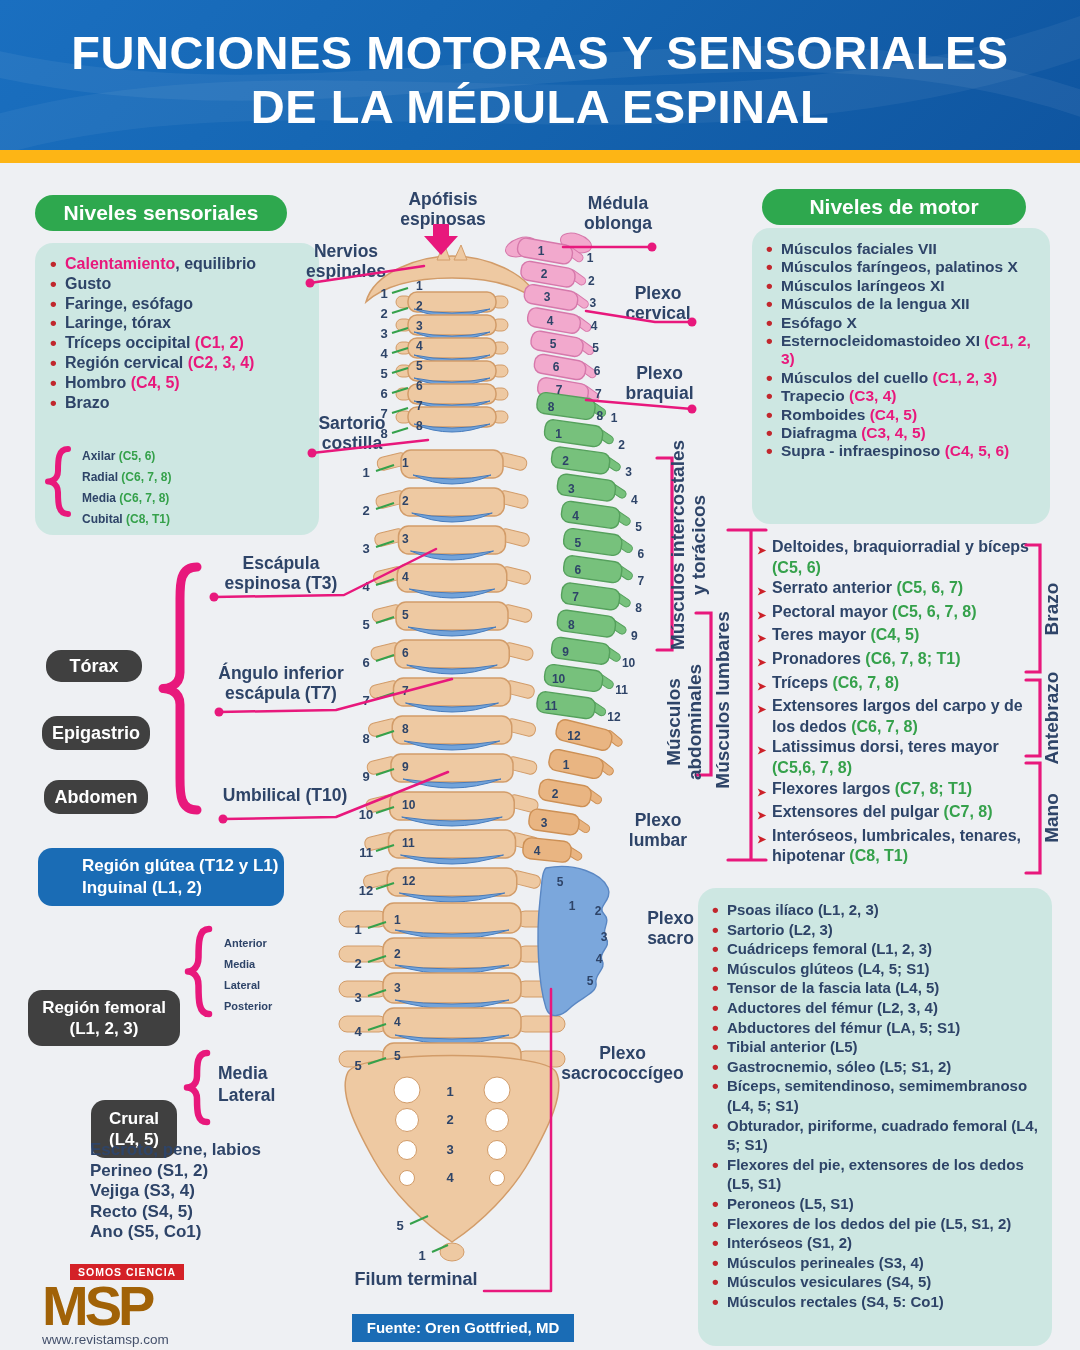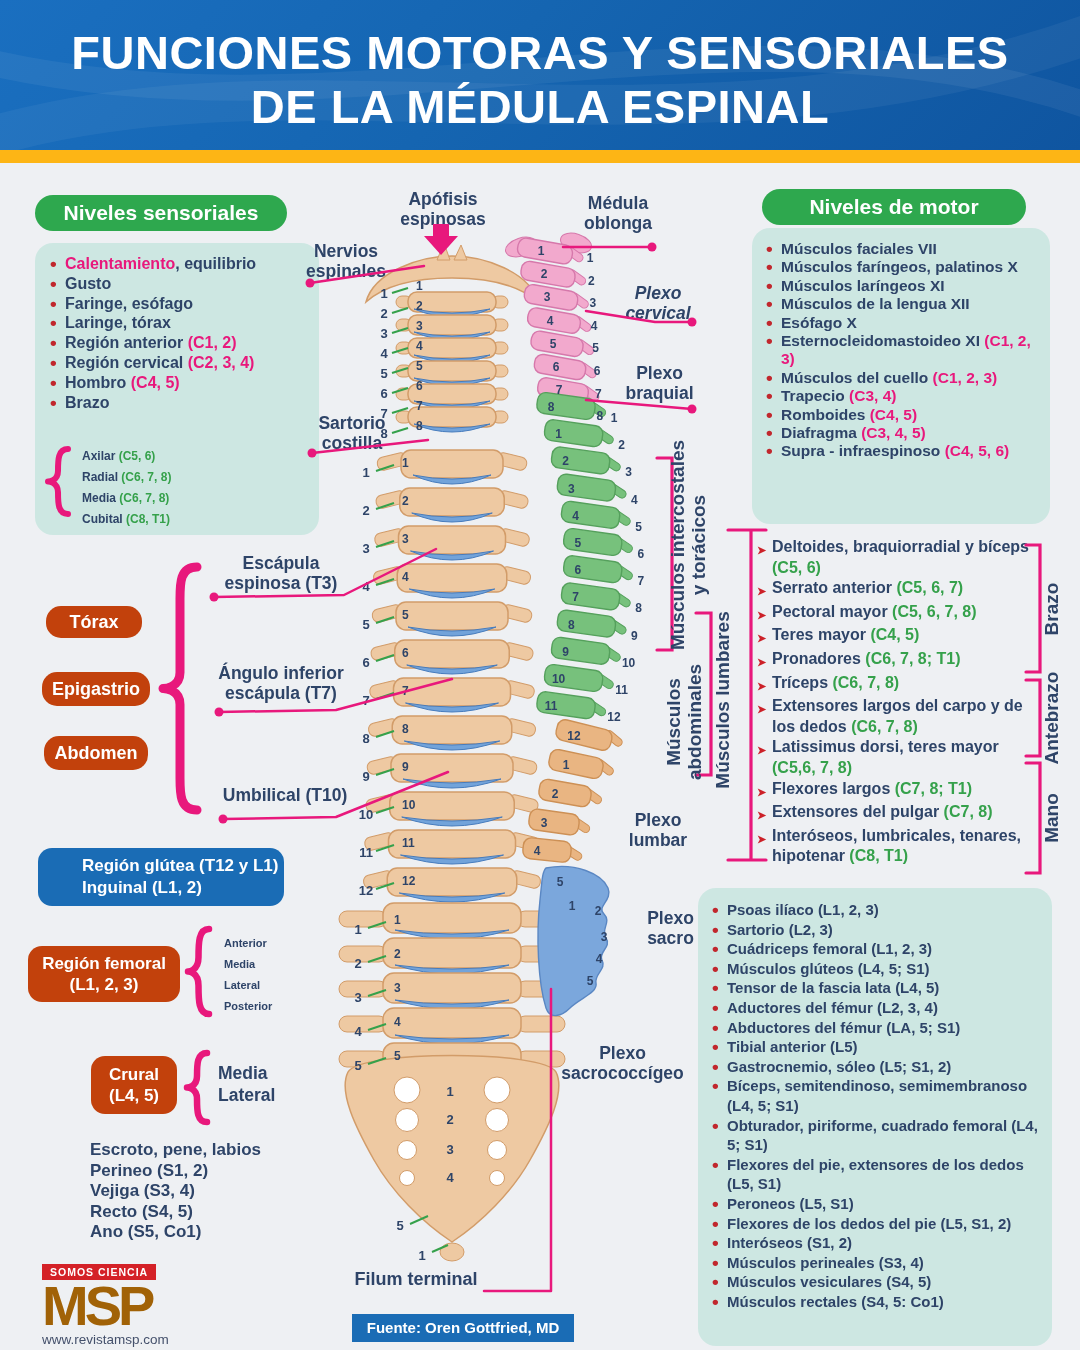--- a/index.html
+++ b/index.html
@@ -12,22 +12,22 @@
   .hdr .t1,.hdr .t2{position:relative;color:#fff;font-weight:bold;text-align:center;
        letter-spacing:.5px;line-height:54px;}
   .hdr .t1{font-size:47px;padding-top:26px;}
   .hdr .t2{font-size:47px;}
   .ybar{position:absolute;left:0;top:150px;width:1080px;height:13px;background:#fdb515;}
   .hdecor{position:absolute;left:0;top:0;pointer-events:none;}
   
   .pill-green{position:absolute;background:#2ea84e;color:#fff;font-weight:bold;text-align:center;
        border-radius:19px;font-size:21px;}
   .box-teal{position:absolute;background:#cde7e2;border-radius:18px;}
-  .pill-red{position:absolute;background:#c2410c;color:#fff;font-weight:bold;text-align:center;
-       border-radius:15px;display:flex;flex-direction:column;justify-content:center;}
+  .pill-red{position:absolute;background:#404040;color:#fff;font-weight:bold;text-align:center;
+       border-radius:15px;display:flex;flex-direction:column;justify-content:center;margin-top:44px;}
   .pill-blue{position:absolute;background:#1a6cb5;color:#fff;font-weight:bold;
        border-radius:14px;display:flex;flex-direction:column;justify-content:center;padding-left:22px;}
   .alabel{position:absolute;font-weight:bold;color:#2e4468;text-align:center;
        font-size:17.5px;line-height:19.5px;}
   
   .list{position:absolute;font-weight:bold;color:#2e4468;}
   .row{display:flex;align-items:flex-start;}
   .b{flex:0 0 15px;}
   .b.dot{color:#c1272d;font-size:19px;}
   .b.arrow{color:#cc2128;font-size:11px;padding-top:3px;}
@@ -38,21 +38,21 @@
   .l-arm{font-size:16px;line-height:20.6px;}
   .l-leg{font-size:15px;line-height:19.6px;}
   .l-pelv{font-size:17px;line-height:20.6px;}
   .l-branch{font-size:11px;line-height:21px;}
   .l-branch2{font-size:17.5px;line-height:22px;}
   
   .fuente{position:absolute;left:352px;top:1314px;width:222px;height:28px;background:#1a6cb5;
        color:#fff;font-weight:bold;font-size:15px;text-align:center;line-height:28px;}
   .logo{position:absolute;left:42px;top:1262px;}
   .logo .tag{display:inline-block;background:#d42127;color:#fff;font-size:10.5px;font-weight:bold;
-       letter-spacing:1px;padding:2px 8px;}
+       letter-spacing:1px;padding:2px 8px;margin-left:28px;}
   .logo .msp{font-size:56px;font-weight:bold;color:#a16207;letter-spacing:-4px;line-height:52px;}
   .logo .url{font-size:13.5px;color:#44506b;}
   
   #art{position:absolute;left:0;top:0;pointer-events:none;}
   #art text{font-family:"Liberation Sans",sans-serif;font-weight:bold;fill:#2e4468;}
   .num{font-size:13px;} .numS{font-size:12px;} .rlab{font-size:19px;}
 </style>
 </head>
 <body>
 
@@ -82,21 +82,21 @@
       <div class="row">
         <span class="b dot">•</span>
         <span class="t"><span class="cn">Faringe, esófago</span></span>
       </div>
       <div class="row">
         <span class="b dot">•</span>
         <span class="t"><span class="cn">Laringe, tórax</span></span>
       </div>
       <div class="row">
         <span class="b dot">•</span>
-        <span class="t"><span class="cn">Región anterior </span><span class="cp">(C1, 2)</span></span>
+        <span class="t"><span class="cn">Tríceps occipital </span><span class="cp">(C1, 2)</span></span>
       </div>
       <div class="row">
         <span class="b dot">•</span>
         <span class="t"><span class="cn">Región cervical </span><span class="cp">(C2, 3, 4)</span></span>
       </div>
       <div class="row">
         <span class="b dot">•</span>
         <span class="t"><span class="cn">Hombro </span><span class="cp">(C4, 5)</span></span>
       </div>
       <div class="row">
@@ -190,21 +190,21 @@
 
   <div class="logo">
     <div class="tag">SOMOS CIENCIA</div>
     <div class="msp">MSP</div>
     <div class="url">www.revistamsp.com</div>
   </div>
 
   <div class="alabel" style="left:398px;top:190px;width:90px;">Apófisis espinosas</div>
   <div class="alabel" style="left:300px;top:242px;width:92px;">Nervios espinales</div>
   <div class="alabel" style="left:572px;top:194px;width:92px;">Médula oblonga</div>
-  <div class="alabel" style="left:612px;top:284px;width:92px;font-style:italic;">Plexo cervical</div>
+  <div class="alabel" style="left:612px;top:284px;width:92px;">Plexo cervical</div>
   <div class="alabel" style="left:612px;top:364px;width:95px;">Plexo braquial</div>
   <div class="alabel" style="left:306px;top:414px;width:92px;">Sartorio costilla</div>
   <div class="alabel" style="left:612px;top:811px;width:92px;">Plexo lumbar</div>
   <div class="alabel" style="left:628px;top:909px;width:85px;">Plexo sacro</div>
   <div class="alabel" style="left:550px;top:1044px;width:145px;">Plexo sacrococcígeo</div>
   <div class="alabel" style="left:346px;top:1270px;width:140px;font-size:18px;">Filum terminal</div>
 
   <div class="fuente">Fuente: Oren Gottfried, MD</div>
 
   <div class="pill-green" style="left:762px;top:189px;width:264px;height:36px;line-height:36px;">Niveles de motor</div>

